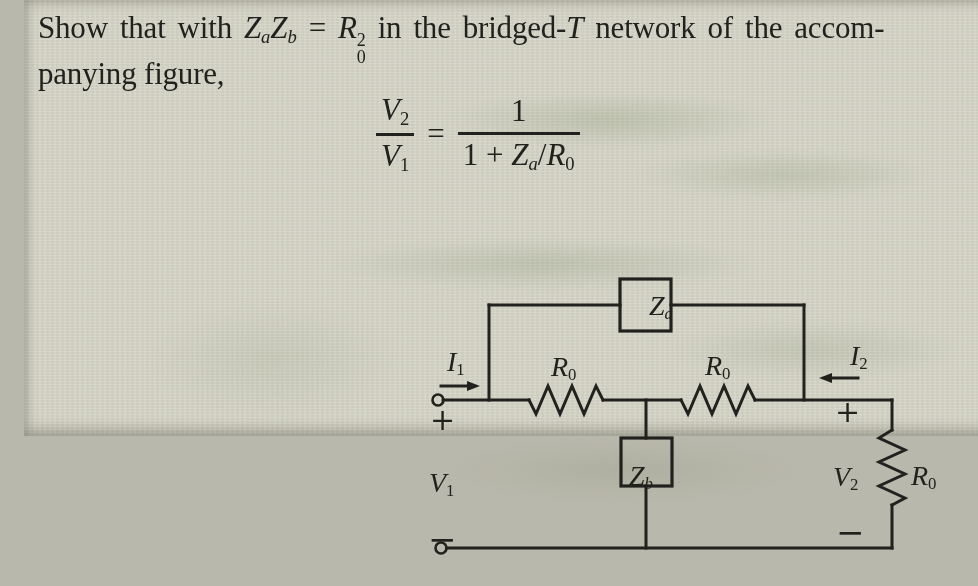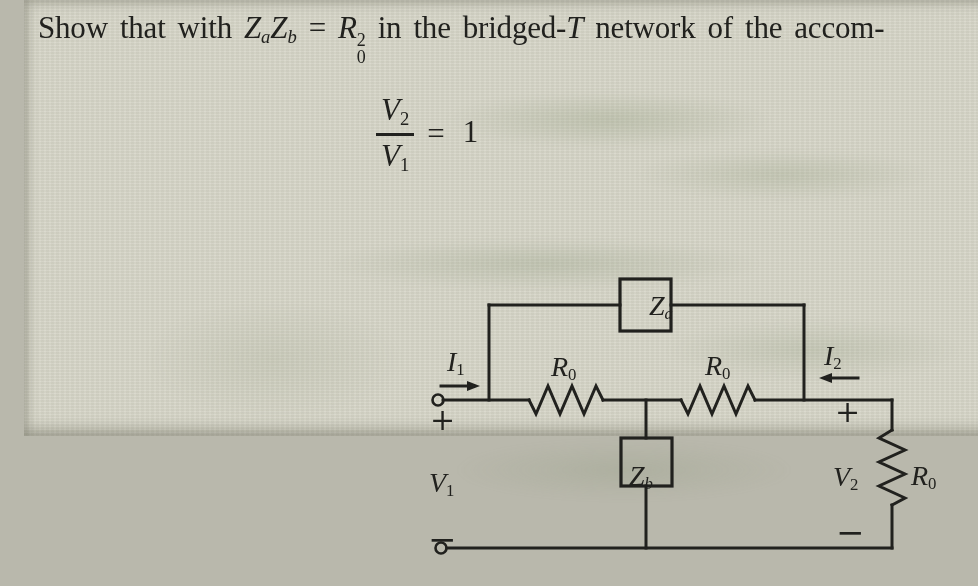--- a/index.html
+++ b/index.html
@@ -51,29 +51,31 @@
   <div class="smudge" style="left:300px;top:238px;width:440px;height:52px;background:radial-gradient(ellipse at center,rgba(135,148,118,.28),rgba(135,148,118,0) 70%);"></div>
   <div class="smudge" style="left:640px;top:320px;width:300px;height:60px;background:radial-gradient(ellipse at center,rgba(135,148,118,.22),rgba(135,148,118,0) 70%);"></div>
   <div class="smudge" style="left:430px;top:440px;width:340px;height:60px;background:radial-gradient(ellipse at center,rgba(135,148,118,.22),rgba(135,148,118,0) 70%);"></div>
   <div class="smudge" style="left:120px;top:300px;width:260px;height:120px;background:radial-gradient(ellipse at center,rgba(150,158,132,.18),rgba(150,158,132,0) 70%);"></div>
 
   <div class="tline" id="line1"><span>Show that with </span><span class="it">Z</span><span class="sub it">a</span><span class="it">Z</span><span class="sub it">b</span><span> = </span><span class="it">R</span><span class="supsub">
         <span>2</span>
         <span>0</span>
       </span><span> in the bridged-</span><span class="it">T</span><span> network of the accom-</span></div>
 
+  <div class="tline" id="line2">panying figure,</div>
 
   <div class="equation">
     <div class="frac">
       <span class="num"><span class="it">V</span><span class="sub">2</span></span>
       <span class="den"><span class="it">V</span><span class="sub">1</span></span>
     </div>
     <span>=</span>
     <div class="frac">
       <span class="num">1</span>
+      <span class="den"><span>1 + </span><span class="it">Z</span><span class="sub it">a</span><span>/</span><span class="it">R</span><span class="sub">0</span></span>
     </div>
   </div>
 
 
   <svg class="circuit" width="978" height="586" viewBox="0 0 978 586">
 
     <path class="wire" d="M465 305 H596 M647 305 H780"></path>
 
     <rect class="boxc" x="596" y="279" width="51" height="52"></rect>
 
@@ -101,21 +103,21 @@
     <path class="wire" d="M834 378 H806" stroke-width="2.6"></path>
     <polygon class="ahead" points="795,378 808,373 808,383"></polygon>
   </svg>
 
   <div class="cl" style="left:625px;top:291px;"><span class="it">Z</span><span class="sub it">a</span></div>
   <div class="cl" style="left:605px;top:461px;"><span class="it">Z</span><span class="sub it">b</span></div>
   <div class="cl" style="left:527px;top:352px;"><span class="it">R</span><span class="sub">0</span></div>
   <div class="cl" style="left:681px;top:351px;"><span class="it">R</span><span class="sub">0</span></div>
   <div class="cl" style="left:887px;top:461px;"><span class="it">R</span><span class="sub">0</span></div>
   <div class="cl" style="left:423px;top:347px;"><span class="it">I</span><span class="sub">1</span></div>
-  <div class="cl" style="left:800px;top:341px;"><span class="it">I</span><span class="sub">2</span></div>
+  <div class="cl" style="left:826px;top:341px;"><span class="it">I</span><span class="sub">2</span></div>
   <div class="cl" style="left:405px;top:468px;"><span class="it">V</span><span class="sub">1</span></div>
   <div class="cl" style="left:809px;top:462px;"><span class="it">V</span><span class="sub">2</span></div>
 
   <div class="sign" style="left:406px;top:405px;">+</div>
   <div class="sign" style="left:404px;top:522px;font-size:34px;">−</div>
   <div class="sign" style="left:811px;top:397px;">+</div>
   <div class="sign" style="left:812px;top:515px;font-size:34px;">−</div>
 
 
 </div>

